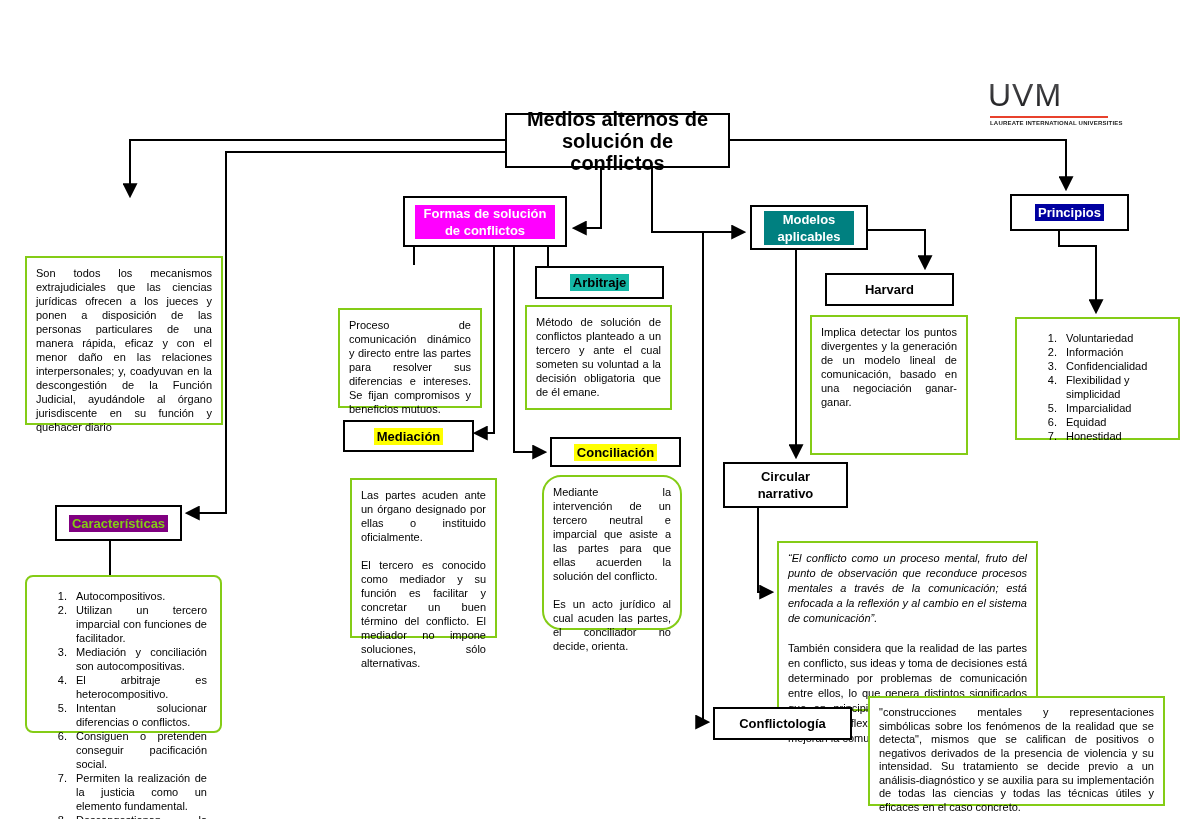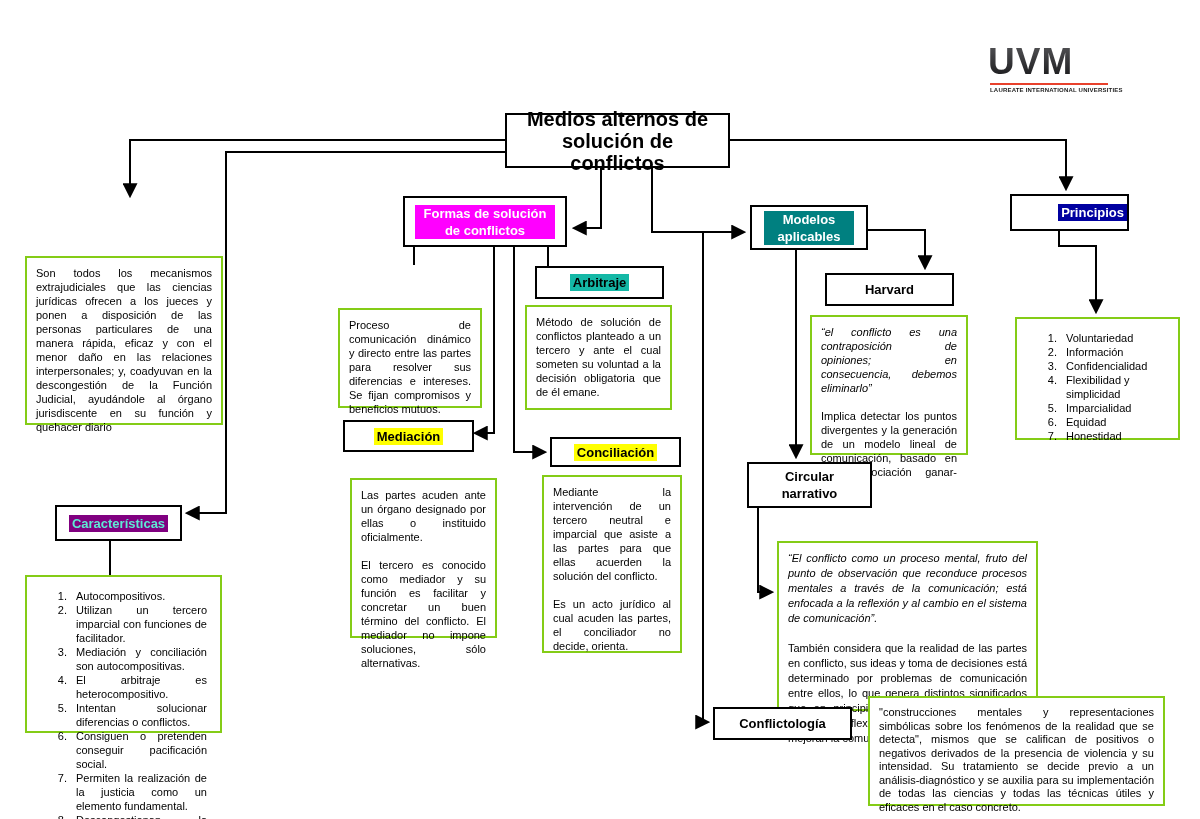--- a/index.html
+++ b/index.html
@@ -12,23 +12,23 @@
   .txtbox{position:absolute;border:2px solid #84cc16;background:#fff;padding:8px 9px;
           font-size:11px;line-height:14px;text-align:justify;}
   .txtbox p{margin:0 0 14px 0;}
   .txtbox p:last-child{margin-bottom:0;}
   .italic{font-style:italic;}
   ol.numlist{margin:4px;padding-left:30px;}
   ol.numlist li{padding-left:6px;margin:0;}
   .title-node{font-size:20px;line-height:22px;}
   .label-13{font-size:13px;line-height:17px;}
   .logo{position:absolute;left:988px;top:42px;width:130px;}
-  .logo-text{font-size:37px;line-height:40px;font-weight:bold;letter-spacing:1px;
+  .logo-text{font-size:32px;line-height:40px;font-weight:normal;letter-spacing:1px;
              color:#2e2e30;background:linear-gradient(#57575a,#141416);
-             -webkit-background-clip:text;background-clip:text;-webkit-text-fill-color:transparent;}
+             -webkit-background-clip:text;background-clip:text;margin-top:33px;-webkit-text-fill-color:transparent;}
   .logo-line{height:0;border-top:2px solid #e8412c;margin:1px 0 2px 2px;width:118px;}
   .logo-caption{font-size:6px;font-weight:bold;letter-spacing:.2px;color:#1a1a1a;
                 white-space:nowrap;margin-left:2px;}
 </style>
 </head>
 <body>
 
 <div class="page">
 
   <svg class="wires" width="1200" height="819">
@@ -64,23 +64,23 @@
 
   <div class="node title-node" style="left:505px;top:113px;width:225px;height:55px;padding:0 8px;box-sizing:border-box;">
     <span>Medios alternos de solución de conflictos</span>
   </div>
 
   <div class="txtbox" style="left:25px;top:256px;width:198px;height:169px;box-sizing:border-box;">
     <p>Son todos los mecanismos extrajudiciales que las ciencias jurídicas ofrecen a los jueces y ponen a disposición de las personas particulares de una manera rápida, eficaz y con el menor daño en las relaciones interpersonales; y, coadyuvan en la descongestión de la Función Judicial, ayudándole al órgano jurisdiscente en su función y quehacer diario</p>
   </div>
 
   <div class="node label-13" style="left:55px;top:505px;width:123px;height:32px;">
-    <span class="hl" style="color: #5eead4; background-color: rgb(128, 0, 128);">Características</span>
+    <span class="hl" style="color: #84cc16; background-color: rgb(128, 0, 128);">Características</span>
   </div>
-  <div class="txtbox" style="left:25px;top:575px;width:197px;height:158px;box-sizing:border-box;text-align:justify;">
+  <div class="txtbox" style="left:25px;top:575px;width:197px;height:158px;box-sizing:border-box;text-align:justify;border-radius:8px;">
     <ol class="numlist">
       <li>Autocompositivos.</li>
       <li>Utilizan un tercero imparcial con funciones de facilitador.</li>
       <li>Mediación y conciliación son autocompositivas.</li>
       <li>El arbitraje es heterocompositivo.</li>
       <li>Intentan solucionar diferencias o conflictos.</li>
       <li>Consiguen o pretenden conseguir pacificación social.</li>
       <li>Permiten la realización de la justicia como un elemento fundamental.</li>
       <li>Descongestionan la función judicial.</li>
     </ol>
@@ -105,53 +105,52 @@
     <span class="hl" style="background-color: rgb(255, 255, 0);">Mediación</span>
   </div>
   <div class="txtbox" style="left:350px;top:478px;width:147px;height:160px;box-sizing:border-box;">
     <p>Las partes acuden ante un órgano designado por ellas o instituido oficialmente.</p>
     <p>El tercero es conocido como mediador y su función es facilitar y concretar un buen término del conflicto. El mediador no impone soluciones, sólo alternativas.</p>
   </div>
 
   <div class="node label-13" style="left:550px;top:437px;width:127px;height:26px;">
     <span class="hl" style="background-color: rgb(255, 255, 0);">Conciliación</span>
   </div>
-  <div class="txtbox" style="left:542px;top:475px;width:140px;height:178px;box-sizing:border-box;">
+  <div class="txtbox" style="left:542px;top:475px;width:140px;height:155px;box-sizing:border-box;border-radius:19px;">
     <p>Mediante la intervención de un tercero neutral e imparcial que asiste a las partes para que ellas acuerden la solución del conflicto.</p>
     <p>Es un acto jurídico al cual acuden las partes, el conciliador no decide, orienta.</p>
   </div>
 
   <div class="node label-13" style="left:750px;top:205px;width:118px;height:45px;padding:3px 12px;box-sizing:border-box;">
     <span class="hl" style="color: rgb(255, 255, 255); background-color: rgb(0, 128, 128);">Modelos aplicables</span>
   </div>
 
   <div class="node label-13" style="left:825px;top:273px;width:125px;height:29px;">
     <span>Harvard</span>
   </div>
   <div class="txtbox" style="left:810px;top:315px;width:158px;height:140px;box-sizing:border-box;">
-    <p class="italic">“el conflicto es una contraposición de opiniones; en consecuencia, debemos eliminarlo”</p>
     <p>Implica detectar los puntos divergentes y la generación de un modelo lineal de comunicación, basado en una negociación ganar-ganar.</p>
   </div>
 
-  <div class="node label-13" style="left:723px;top:462px;width:125px;height:46px;padding:0 14px;box-sizing:border-box;margin-left:24px;">
+  <div class="node label-13" style="left:723px;top:462px;width:125px;height:46px;padding:0 14px;box-sizing:border-box;">
     <span>Circular narrativo</span>
   </div>
   <div class="txtbox" style="left:777px;top:518px;width:261px;height:170px;box-sizing:border-box;line-height:15px;margin-top:23px;">
     <p class="italic" style="margin-bottom:15px;">“El conflicto como un proceso mental, fruto del punto de observación que reconduce procesos mentales a través de la comunicación; está enfocada a la reflexión y al cambio en el sistema de comunicación”.</p>
     <p>También considera que la realidad de las partes en conflicto, sus ideas y toma de decisiones está determinado por problemas de comunicación entre ellos, lo que genera distintos significados que en principio parecen opuestos. Además, busca la reflexión a través de técnicas que mejoran la comunicación.</p>
   </div>
 
   <div class="node label-13" style="left:713px;top:707px;width:135px;height:29px;">
     <span>Conflictología</span>
   </div>
   <div class="txtbox" style="left:868px;top:696px;width:297px;height:110px;box-sizing:border-box;line-height:13.5px;">
     <p>"construcciones mentales y representaciones simbólicas sobre los fenómenos de la realidad que se detecta", mismos que se califican de positivos o negativos derivados de la presencia de violencia y su intensidad. Su tratamiento se decide previo a un análisis-diagnóstico y se auxilia para su implementación de todas las ciencias y todas las técnicas útiles y eficaces en el caso concreto.</p>
   </div>
 
-  <div class="node label-13" style="left:1010px;top:194px;width:115px;height:33px;justify-content:flex-end;">
+  <div class="node label-13" style="left:1010px;top:194px;width:115px;height:33px;">
     <span class="hl" style="color: rgb(255, 255, 255); background-color: rgb(0, 0, 160);">Principios</span>
   </div>
   <div class="txtbox" style="left:1015px;top:317px;width:165px;height:123px;box-sizing:border-box;text-align:left;">
     <ol class="numlist">
       <li>Voluntariedad</li>
       <li>Información</li>
       <li>Confidencialidad</li>
       <li>Flexibilidad y simplicidad</li>
       <li>Imparcialidad</li>
       <li>Equidad</li>

